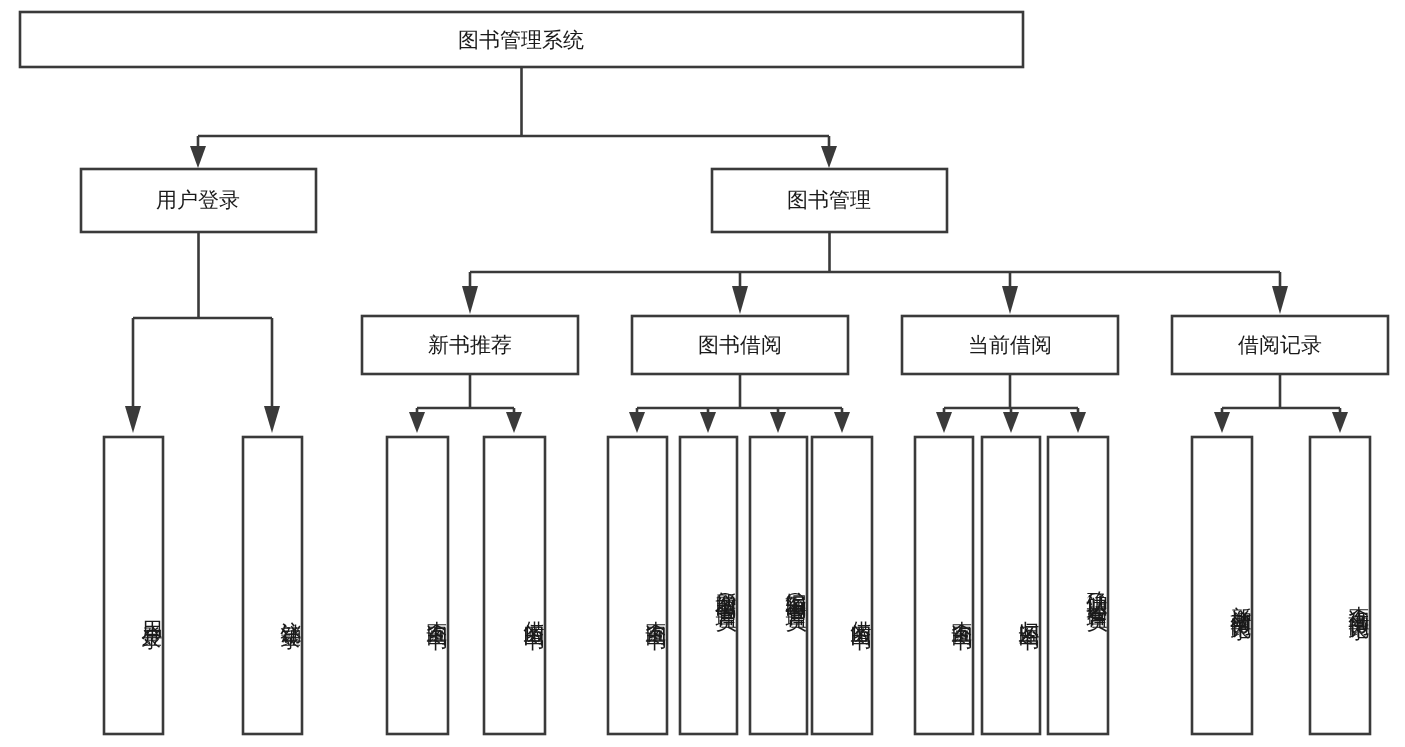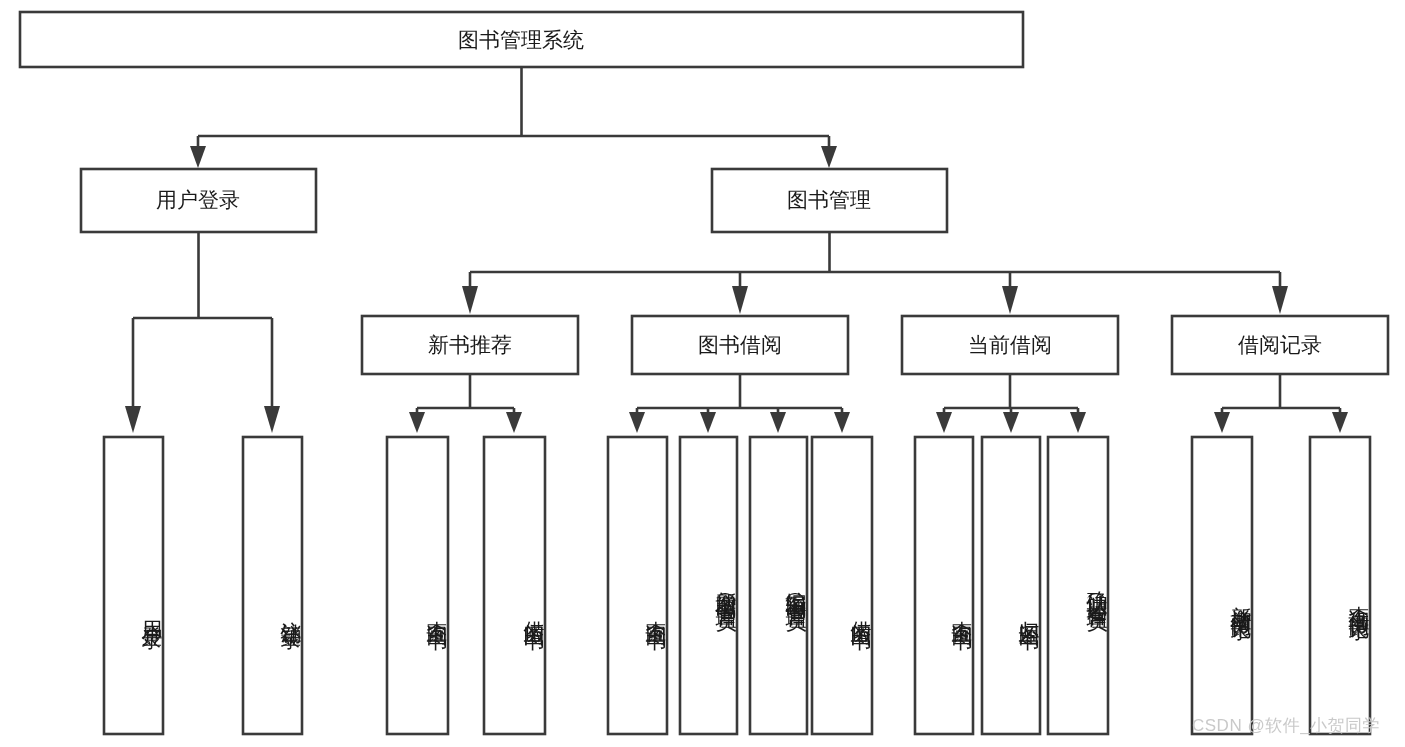--- a/index.html
+++ b/index.html
@@ -216,15 +216,14 @@
   <div class="leaf-label-v" style="left:608px; top:490px; width:59px; height:240px;">查询图书</div>
   <div class="leaf-label-v" style="left:680px; top:443px; width:57px; height:288px;">新增图书（管理员）</div>
   <div class="leaf-label-v" style="left:750px; top:443px; width:57px; height:288px;">编辑图书（管理员）</div>
   <div class="leaf-label-v" style="left:812px; top:490px; width:60px; height:240px;">借阅图书</div>
   <div class="leaf-label-v" style="left:915px; top:490px; width:58px; height:240px;">查询图书</div>
   <div class="leaf-label-v" style="left:982px; top:490px; width:58px; height:240px;">归还图书</div>
   <div class="leaf-label-v" style="left:1048px; top:443px; width:60px; height:288px;">确认归还（管理员）</div>
   <div class="leaf-label-v" style="left:1192px; top:465px; width:60px; height:265px;">新增借阅记录</div>
   <div class="leaf-label-v" style="left:1310px; top:465px; width:60px; height:265px;">查询借阅记录</div>
 
-  <div class="watermark" style="left:1192px; top:714px;">CSDN @软件_小贺同学</div>
 
 </div>
 
 </body></html>

